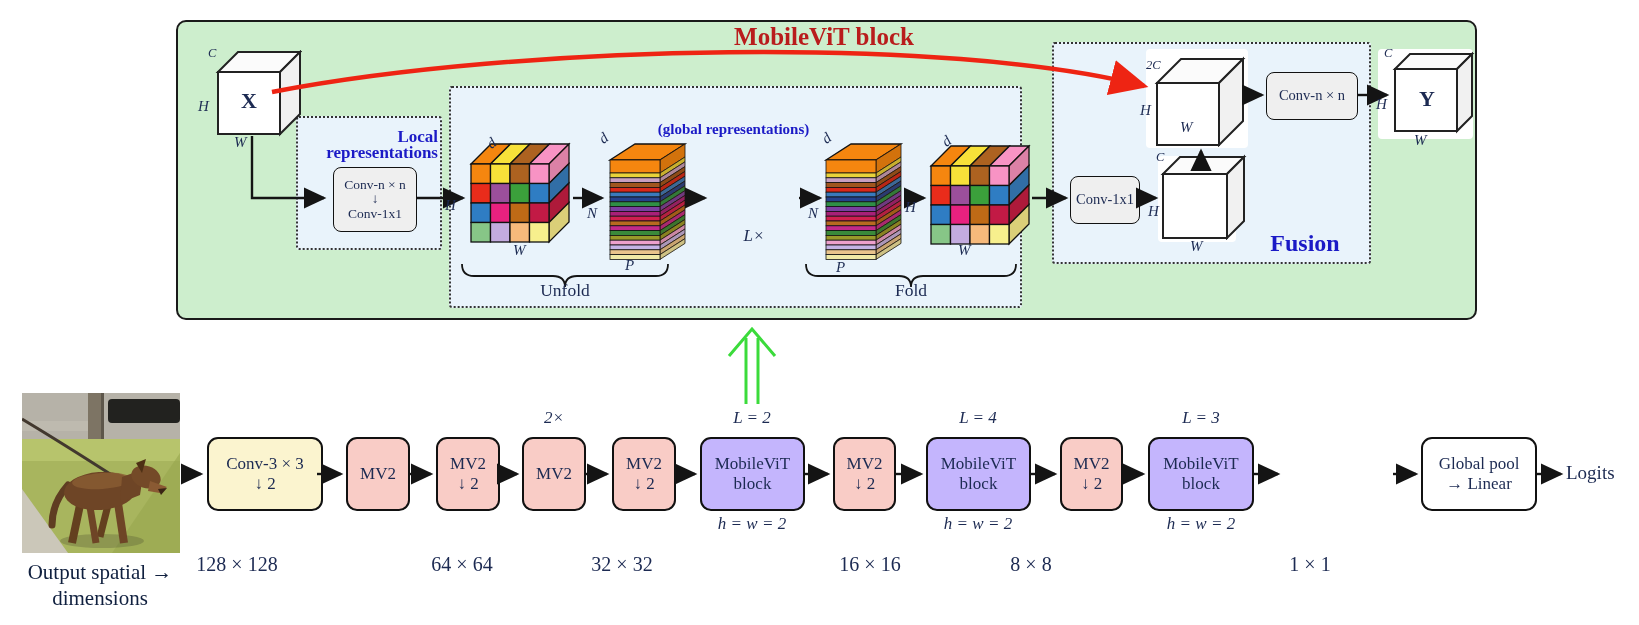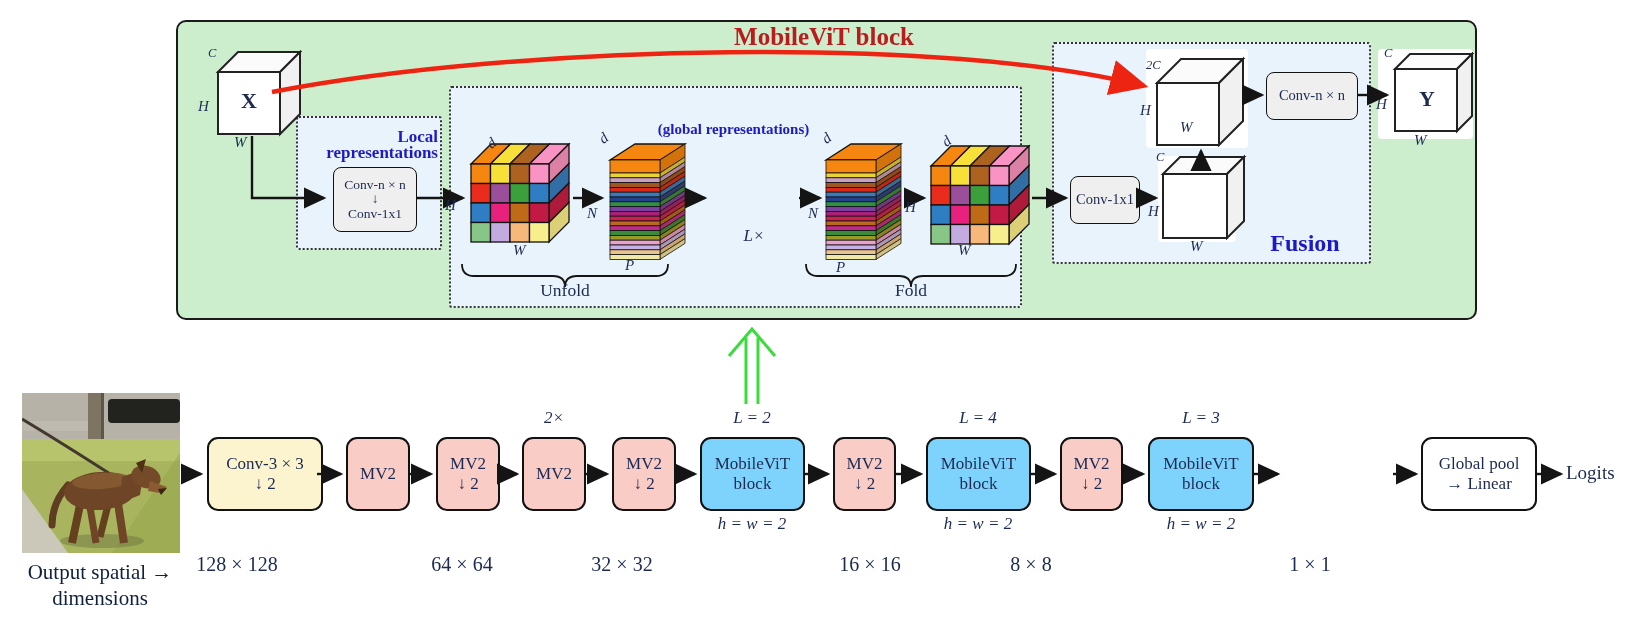--- a/index.html
+++ b/index.html
@@ -28,21 +28,21 @@
   .lbl{position:absolute;font-style:italic;font-size:15px;z-index:6;white-space:nowrap;}
   .lbl-sm{position:absolute;font-style:italic;font-size:12.5px;z-index:6;white-space:nowrap;}
   .rot{transform:rotate(-38deg);transform-origin:center;}
   .cube-name{position:absolute;font-weight:bold;font-size:22px;font-style:normal;z-index:6;transform:translateX(-50%);}
   .note{position:absolute;font-size:17.5px;z-index:6;transform:translateX(-50%);white-space:nowrap;}
   .note-i{position:absolute;font-style:italic;font-size:17px;z-index:6;transform:translateX(-50%);white-space:nowrap;}
   
   .pblock{position:absolute;top:437px;height:74px;border:2.6px solid #111;border-radius:11px;
           display:flex;flex-direction:column;align-items:center;justify-content:center;
           font-size:17px;line-height:1.18;text-align:center;z-index:4;box-sizing:border-box;white-space:nowrap;}
-  .yellow{background:#fbf4cf;} .pink{background:#f9ccc6;} .green{background:#7dd3fc;} .whiteb{background:#ffffff;}
+  .yellow{background:#fbf4cf;} .pink{background:#f9ccc6;} .green{background:#c4b5fd;} .whiteb{background:#ffffff;}
   .dim-label{position:absolute;top:553px;font-size:20px;transform:translateX(-50%);z-index:6;white-space:nowrap;}
   .caption{position:absolute;font-size:21px;color:#10203f;transform:translateX(-50%);z-index:6;white-space:nowrap;}
   .logits{position:absolute;left:1566px;top:462px;font-size:19px;z-index:6;}
   .photo{position:absolute;left:22px;top:393px;width:158px;height:160px;z-index:2;}
 </style>
 </head>
 <body>
 
 <div class="canvas">
 

